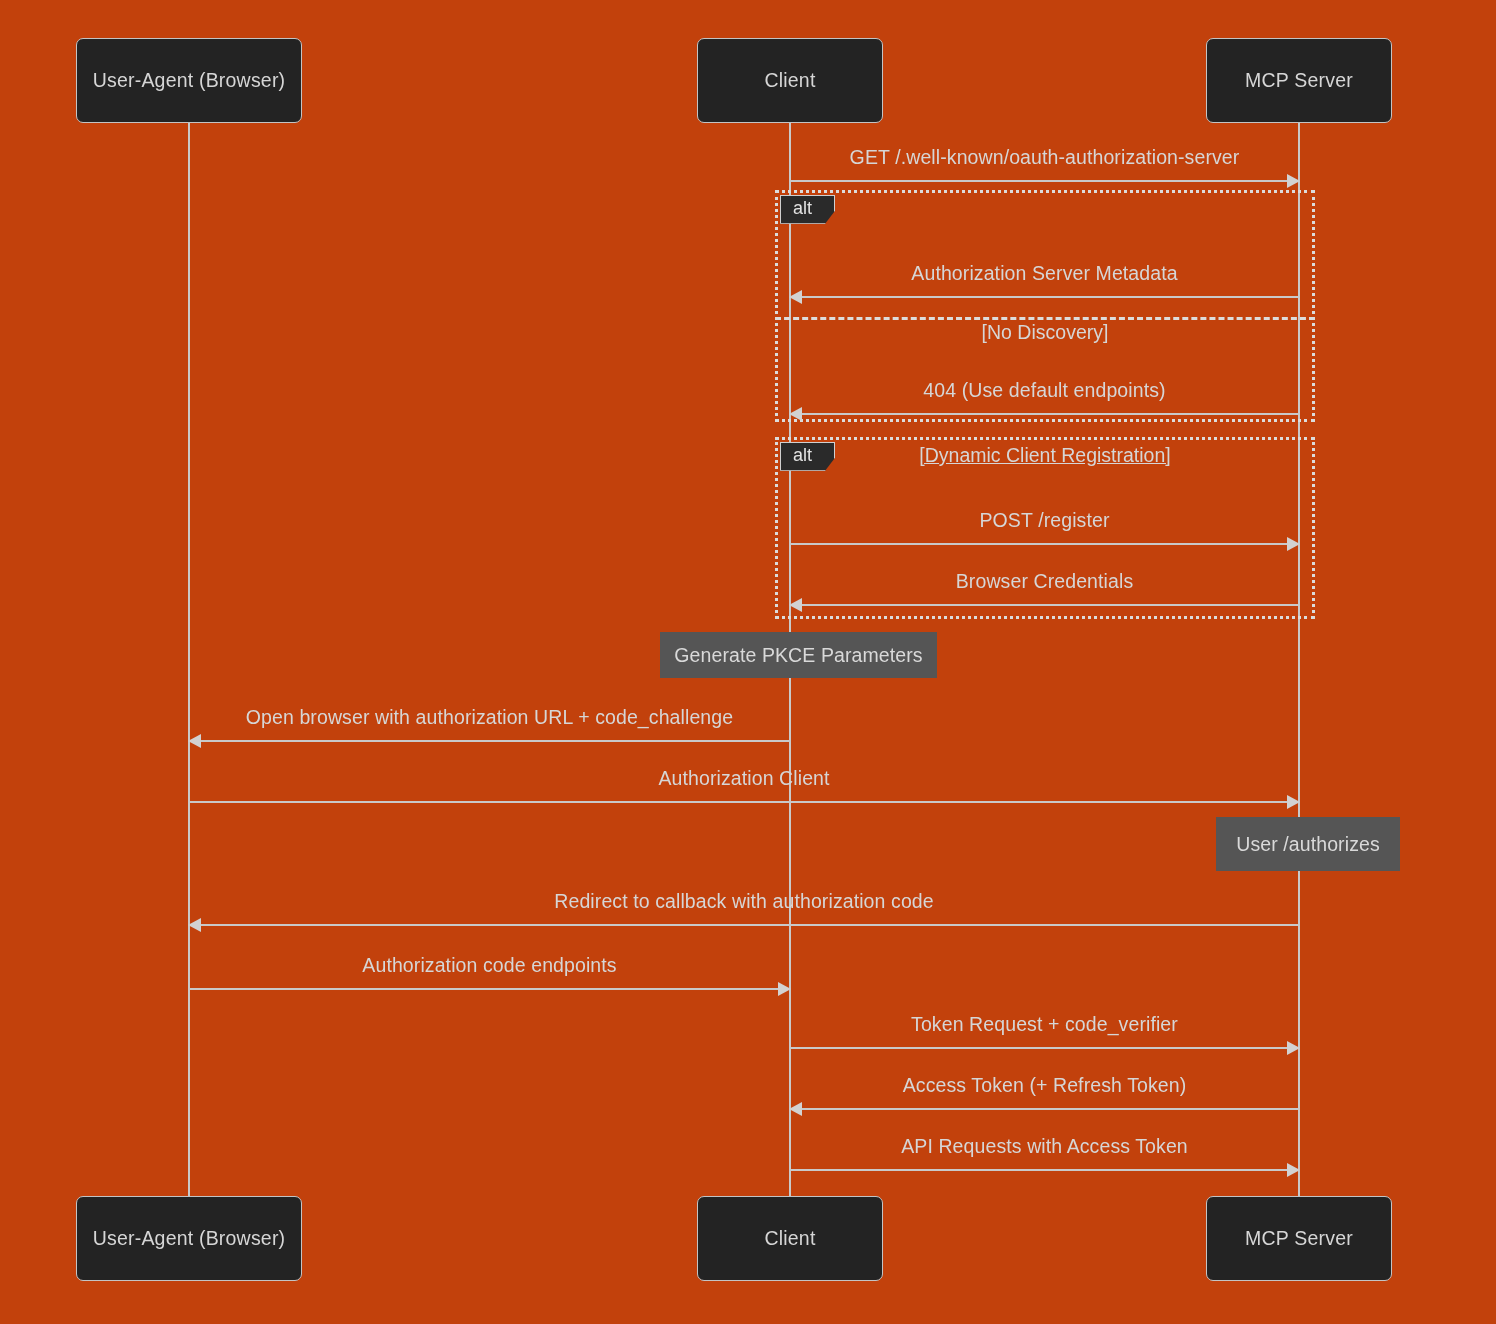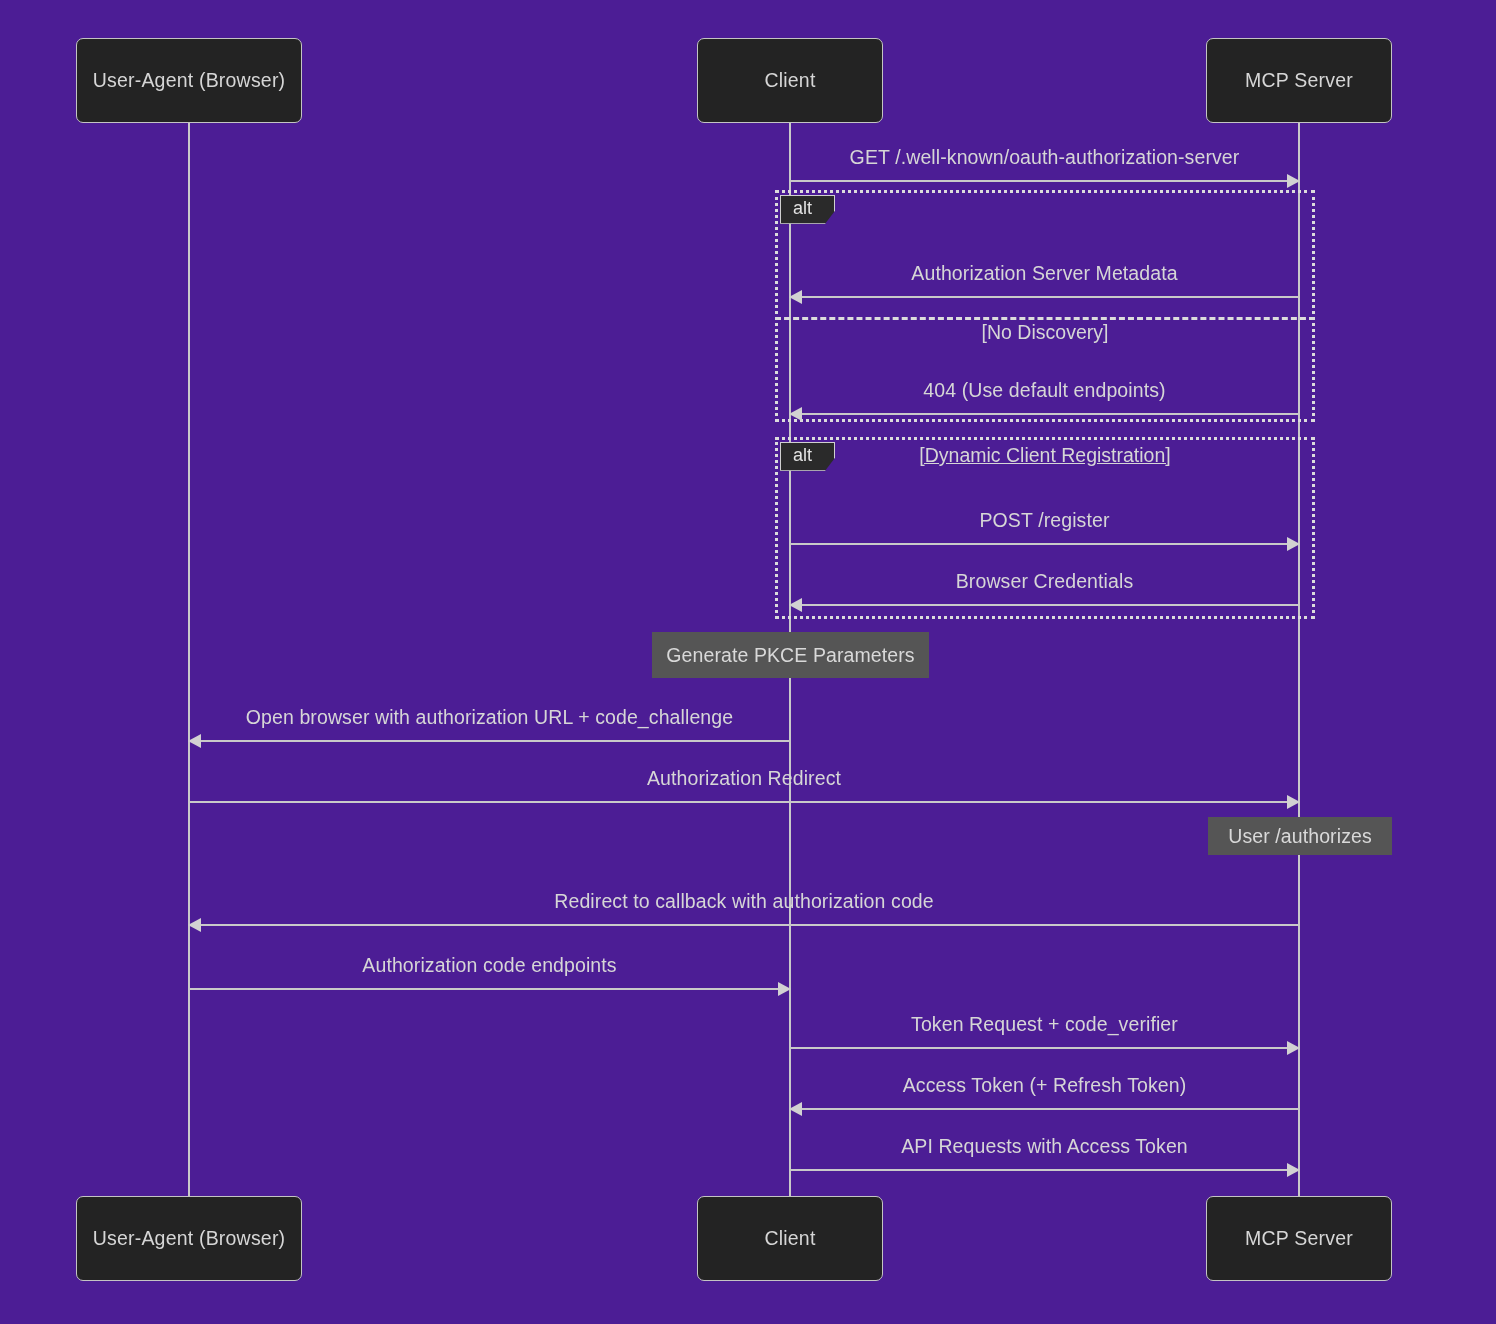--- a/index.html
+++ b/index.html
@@ -7,21 +7,21 @@
   html, body {
     margin: 0;
     padding: 0;
     background: #0d0d0d;
     font-family: "Liberation Sans", "DejaVu Sans", sans-serif;
   }
   #diagram-root {
     position: relative;
     width: 1496px;
     height: 1324px;
-    background: #4c1d95;
+    background: #c2410c;
     overflow: hidden;
   }
 
   
   .participant-box {
     position: absolute;
     background: #232323;
     border: 1.6px solid #c4c4c4;
     border-radius: 7px;
     display: flex;
@@ -115,20 +115,21 @@
   .note-box {
     position: absolute;
     background: #555555;
     color: #d9d9d9;
     font-size: 19.5px;
     display: flex;
     align-items: center;
     justify-content: center;
     white-space: nowrap;
     letter-spacing: 0.1px;
+    margin-left: 8px;
   }
 </style>
 </head>
 <body>
 
 <div id="diagram-root">
     <div class="lifeline" style="left: 188px; top: 123px; height: 1073px;"></div>
     <div class="lifeline" style="left: 789px; top: 123px; height: 1073px;"></div>
     <div class="lifeline" style="left: 1298px; top: 123px; height: 1073px;"></div>
     <div class="participant-box" style="left: 76px; top: 38px; width: 226px; height: 85px;">
@@ -182,21 +183,21 @@
       <div class="msg-label">Browser Credentials</div>
     </div>
     <div class="msg" style="left: 189px; top: 740px; width: 601px;">
       <div class="msg-line"></div>
       <div class="msg-head left"></div>
       <div class="msg-label">Open browser with authorization URL + code_challenge</div>
     </div>
     <div class="msg" style="left: 189px; top: 801px; width: 1110px;">
       <div class="msg-line"></div>
       <div class="msg-head right"></div>
-      <div class="msg-label">Authorization Redirect</div>
+      <div class="msg-label">Authorization Client</div>
     </div>
     <div class="msg" style="left: 189px; top: 924px; width: 1110px;">
       <div class="msg-line"></div>
       <div class="msg-head left"></div>
       <div class="msg-label">Redirect to callback with authorization code</div>
     </div>
     <div class="msg" style="left: 189px; top: 988px; width: 601px;">
       <div class="msg-line"></div>
       <div class="msg-head right"></div>
       <div class="msg-label">Authorization code endpoints</div>
@@ -212,16 +213,16 @@
       <div class="msg-label">Access Token (+ Refresh Token)</div>
     </div>
     <div class="msg" style="left: 790px; top: 1169px; width: 509px;">
       <div class="msg-line"></div>
       <div class="msg-head right"></div>
       <div class="msg-label">API Requests with Access Token</div>
     </div>
     <div class="note-box" style="left: 652px; top: 632px; width: 277px; height: 46px;">
       <span>Generate PKCE Parameters</span>
     </div>
-    <div class="note-box" style="left: 1208px; top: 817px; width: 184px; height: 38px;">
+    <div class="note-box" style="left: 1208px; top: 817px; width: 184px; height: 54px;">
       <span>User /authorizes</span>
     </div>
   </div>
 
 </body></html>

